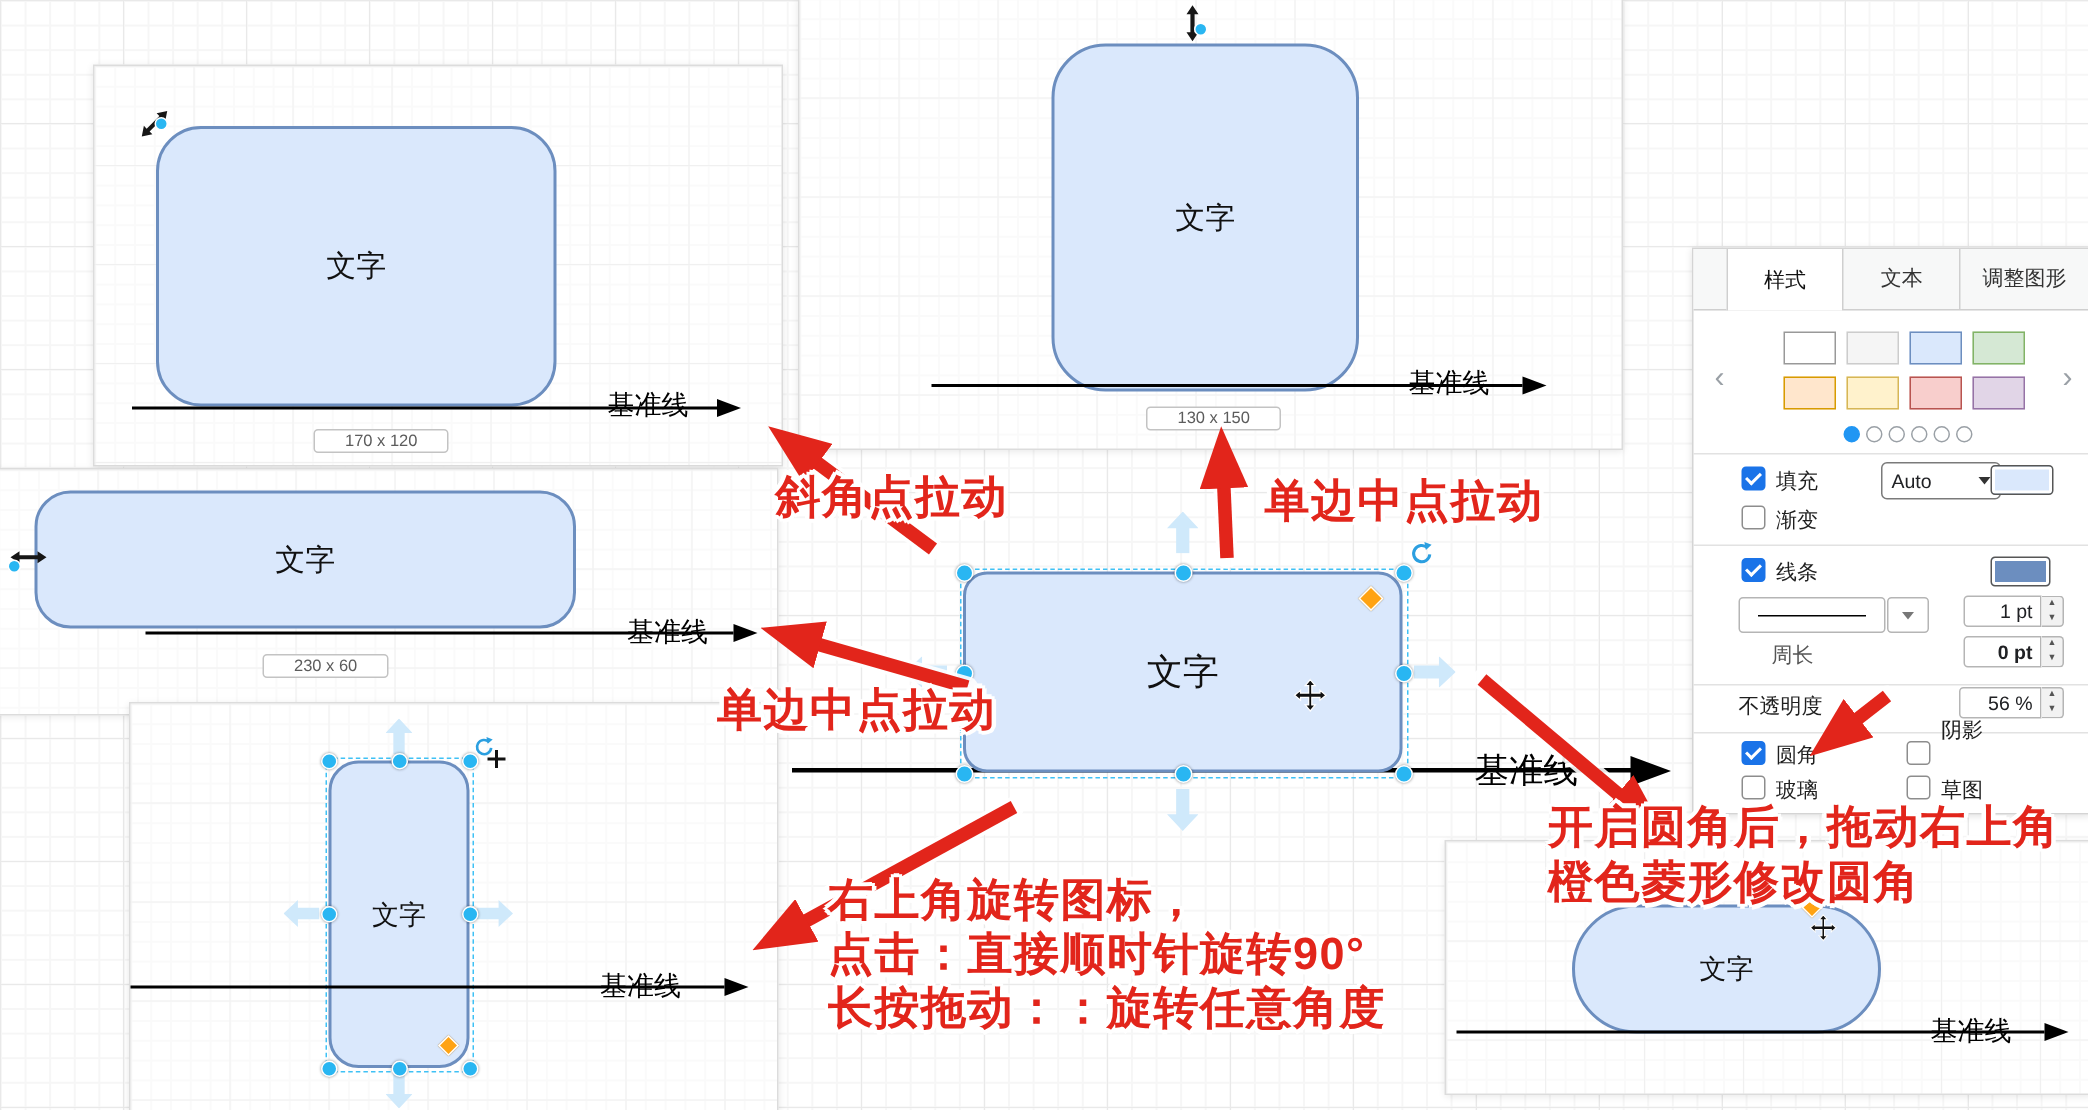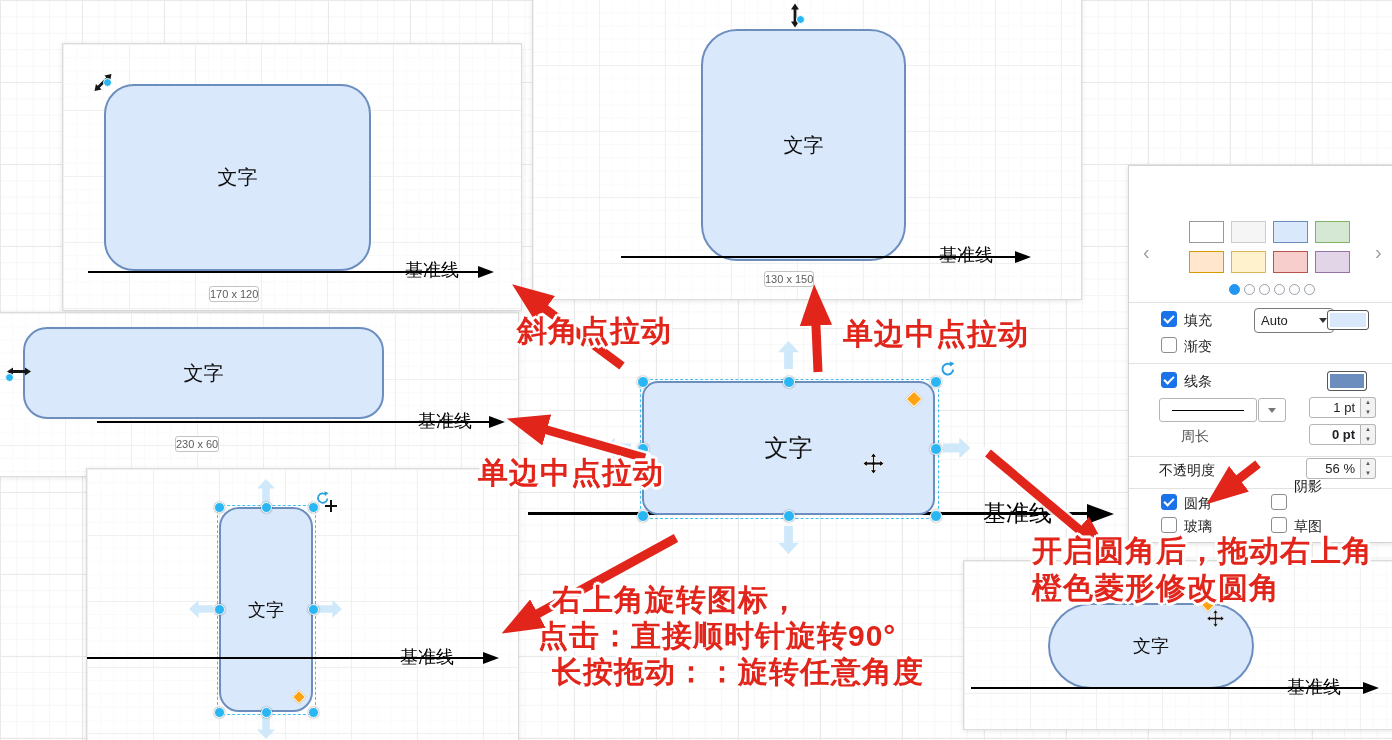--- a/index.html
+++ b/index.html
@@ -38,21 +38,21 @@
   .diamond{position:absolute;background:#ffa313;border:1px solid #fff;transform:rotate(45deg);
     box-shadow:0 0 1px rgba(0,0,0,.4);}
   .pale{position:absolute;background:#cfe9fb;
     clip-path:polygon(50% 0,100% 40%,71% 40%,71% 100%,29% 100%,29% 40%,0 40%);}
   
   .bl{position:absolute;background:#000;height:2px;}
   .bl-head{position:absolute;width:0;height:0;border-top:6px solid transparent;
     border-bottom:6px solid transparent;border-left:16px solid #000;}
   .bl-label{position:absolute;font-size:18px;color:#000;white-space:nowrap;}
   .chip{position:absolute;background:#fff;border:1px solid #c3c3c3;border-radius:3px;
-    font-size:11px;color:#5c5c5c;padding:1px 0;white-space:nowrap;}
+    font-size:11px;color:#5c5c5c;padding:1px 20px;white-space:nowrap;}
   
   .red-note{position:absolute;font-weight:bold;font-size:30px;color:#e2251b;white-space:nowrap;
     letter-spacing:1px;z-index:40;
     text-shadow:-2px -2px 0 #fff,-2px 2px 0 #fff,2px -2px 0 #fff,2px 2px 0 #fff,
       -3px 0 0 #fff,3px 0 0 #fff,0 -3px 0 #fff,0 3px 0 #fff;}
   #red-arrows{position:absolute;left:0;top:0;z-index:35;pointer-events:none;}
   
   .panel{position:absolute;left:1128px;top:165px;width:264px;height:376px;background:#fff;
     border:1px solid #d4d4d4;box-shadow:0 1px 5px rgba(0,0,0,.12);font-size:14px;color:#202124;}
   .tabbar{display:flex;height:40px;border-bottom:1px solid #cfcfcf;background:#f7f8f8;}
@@ -213,20 +213,26 @@
   </svg>
 
   <div class="diamond" style="left:908px;top:393px;width:10px;height:10px;"></div>
 
   <svg class="cursor" width="23" height="23" viewBox="0 0 22 20" style="left:862px;top:452px;">
     <path d="M11 0 L14.2 3.8 H12 V8.6 H17.2 V6.8 L21 10 L17.2 13.2 V11.4 H12 V16.2 H14.2 L11 20 L7.8 16.2 H10 V11.4 H4.8 V13.2 L1 10 L4.8 6.8 V8.6 H10 V3.8 H7.8 Z" fill="#111" stroke="#fff" stroke-width="0.8"></path>
   </svg>
 </div>
 
 <div class="panel">
+  <div class="tabbar">
+    <div class="lead"></div>
+    <div class="tab active">样式</div>
+    <div class="tab">文本</div>
+    <div class="tab">调整图形</div>
+  </div>
 
   <span class="chev" style="left:14px;top:76px;">‹</span>
   <span class="chev" style="left:246px;top:76px;">›</span>
   <div class="swatch" style="left: 60px; top: 55px; background: rgb(255, 255, 255); border-color: rgb(153, 153, 153);"></div>
   <div class="swatch" style="left: 102px; top: 55px; background: rgb(245, 245, 245); border-color: rgb(204, 204, 204);"></div>
   <div class="swatch" style="left: 144px; top: 55px; background: rgb(218, 232, 252); border-color: rgb(108, 142, 191);"></div>
   <div class="swatch" style="left: 186px; top: 55px; background: rgb(213, 232, 212); border-color: rgb(130, 179, 102);"></div>
   <div class="swatch" style="left: 60px; top: 85px; background: rgb(255, 230, 204); border-color: rgb(215, 155, 0);"></div>
   <div class="swatch" style="left: 102px; top: 85px; background: rgb(255, 242, 204); border-color: rgb(214, 182, 86);"></div>
   <div class="swatch" style="left: 144px; top: 85px; background: rgb(248, 206, 204); border-color: rgb(184, 84, 80);"></div>
@@ -320,16 +326,16 @@
     <path d="M676 538 L519 624" marker-end="url(#ah)"></path>
     <path d="M988 453 L1095 543" marker-end="url(#ah)"></path>
     <path d="M1258 464 L1222 492" marker-end="url(#ah)"></path>
   </g>
 </svg>
 
 <div class="red-note" style="left:517px;top:311px;">斜角点拉动</div>
 <div class="red-note" style="left:843px;top:314px;">单边中点拉动</div>
 <div class="red-note" style="left:478px;top:453px;">单边中点拉动</div>
 <div class="red-note" style="left:552px;top:580px;">右上角旋转图标，</div>
-<div class="red-note" style="left:538px;top:616px;">点击：直接顺时针旋转90°</div>
+<div class="red-note" style="left:552px;top:616px;">点击：直接顺时针旋转90°</div>
 <div class="red-note" style="left:552px;top:652px;">长按拖动：：旋转任意角度</div>
 <div class="red-note" style="left:1032px;top:531px;font-family:Liberation Serif, serif;">开启圆角后，拖动右上角</div>
 <div class="red-note" style="left:1032px;top:568px;">橙色菱形修改圆角</div>
 
 </body></html>

